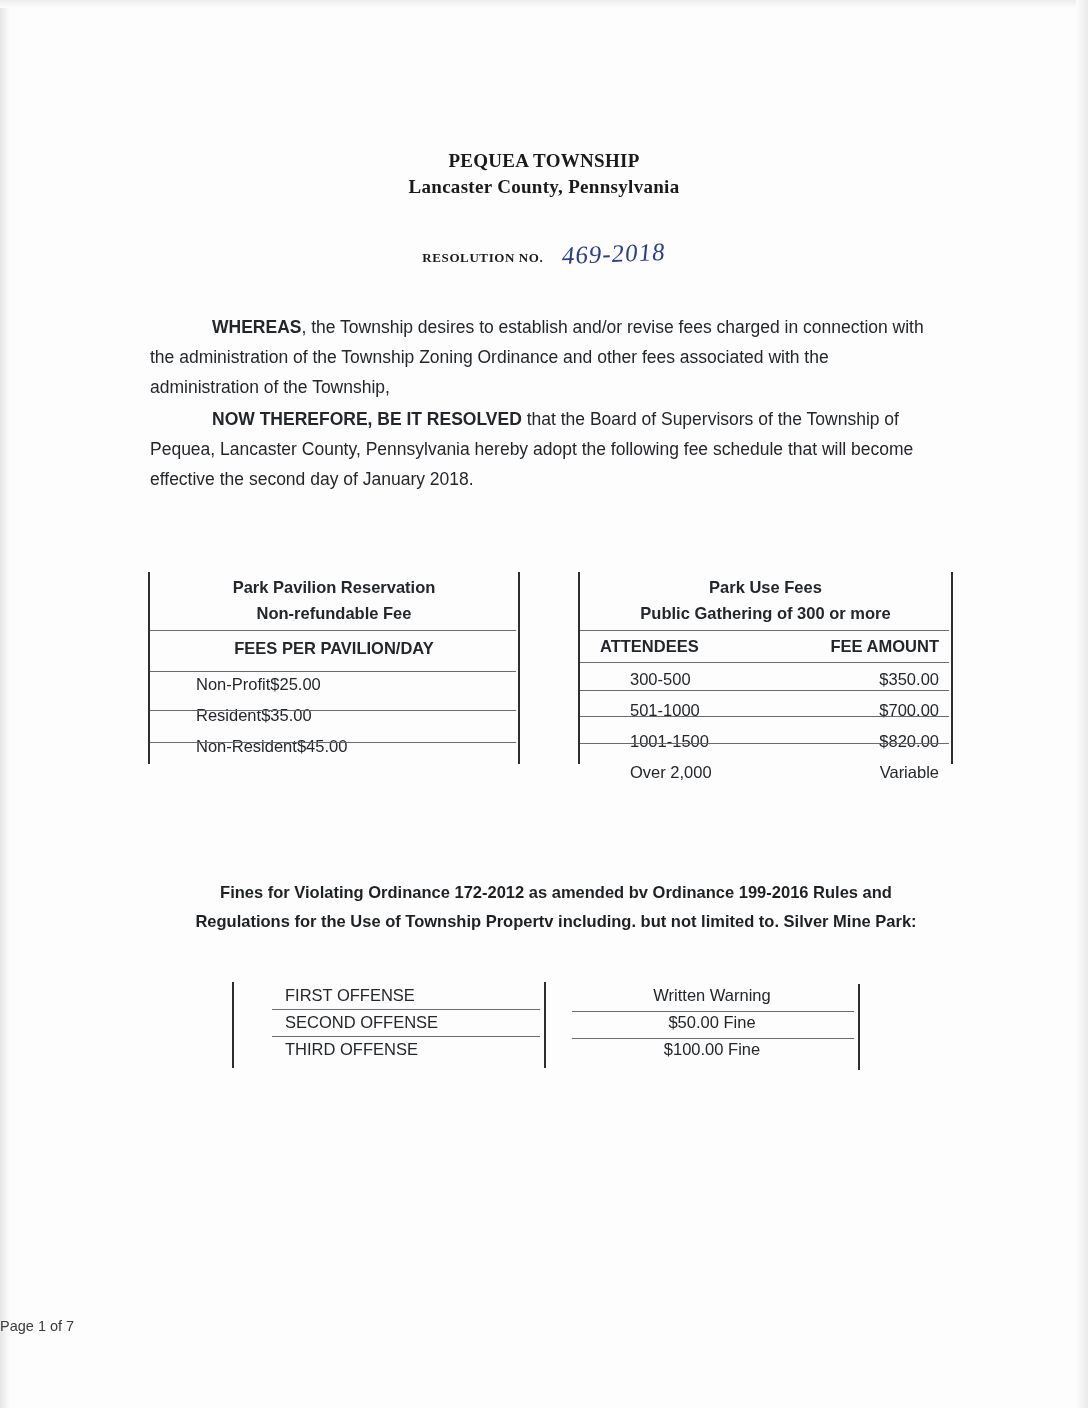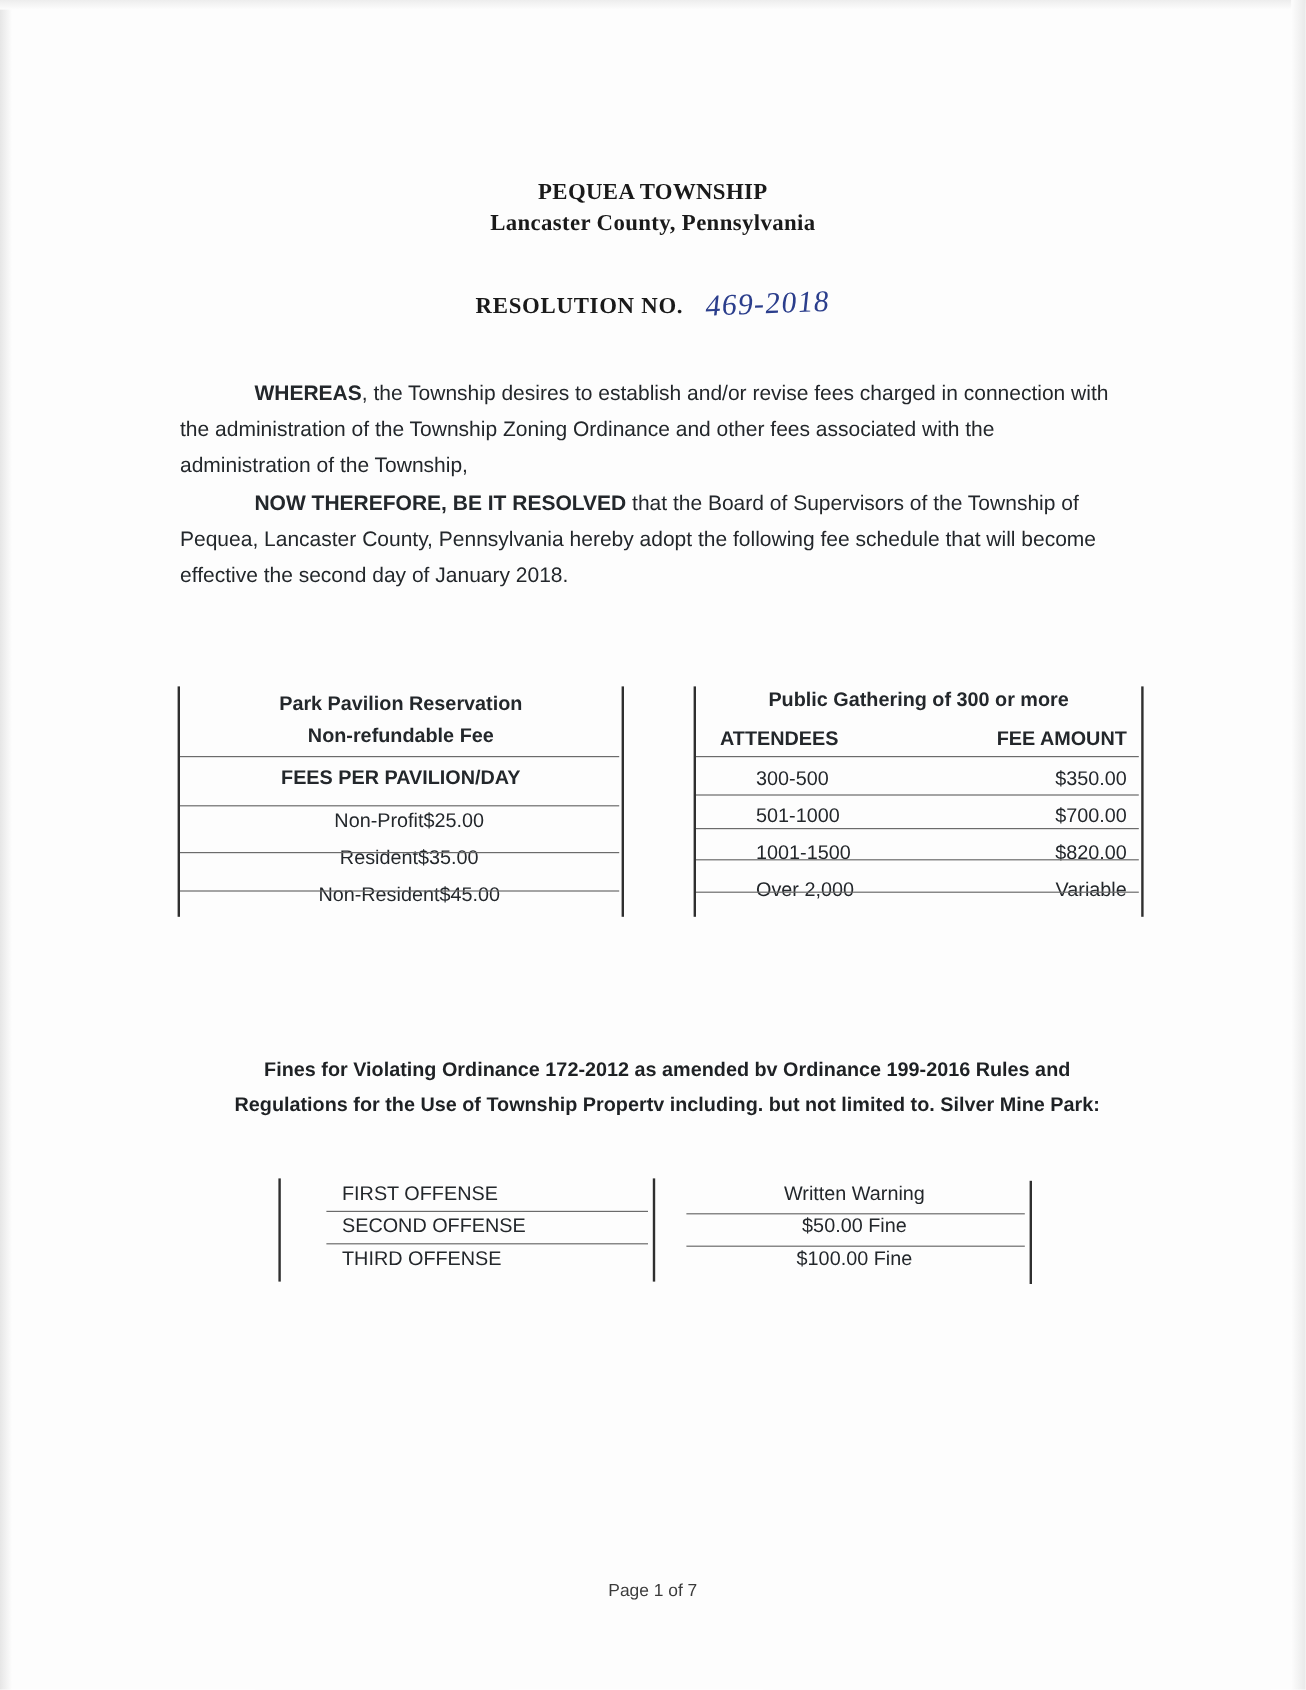--- a/index.html
+++ b/index.html
@@ -59,21 +59,21 @@
   .resolution-row {
     position: absolute;
     top: 240px;
     left: 0;
     width: 1088px;
     text-align: center;
   }
   .resolution-label {
     font-family: "Liberation Serif", serif;
     font-weight: bold;
-    font-size: 19px;
+    font-size: 13px;
     letter-spacing: 0.6px;
     color: #1a1a1a;
   }
   .resolution-number {
     font-family: "Liberation Serif", serif;
     font-size: 25px;
     color: #2b3e8c;
     margin-left: 14px;
     display: inline-block;
     transform: rotate(-2.2deg) skewX(-8deg);
@@ -128,23 +128,23 @@
     font-size: 16.5px;
   }
   .t-sub {
     text-align: center;
     font-weight: bold;
     line-height: 26px;
     font-size: 16.5px;
   }
   .row {
     display: flex;
-    justify-content: center;
+    justify-content: flex-start;
     line-height: 31px;
-    padding: 0 18px 0 32px;
+    padding: 0 18px 0 48px;
   }
   .row .lbl { }
   .row .val { }
 
   .row-r {
     display: flex;
     justify-content: space-between;
     line-height: 31px;
     padding: 0 14px 0 52px;
   }
@@ -197,21 +197,21 @@
     line-height: 27px;
     text-align: center;
     color: #23272b;
   }
 
   .footer {
     position: absolute;
     top: 1318px;
     left: 0;
     width: 1088px;
-    text-align: center;
+    text-align: left;
     font-size: 14.5px;
     color: #3b3b3b;
   }
 </style>
 </head>
 <body>
 
 <div class="page">
 
   <div class="scan-edge-left"></div>
@@ -266,20 +266,21 @@
       <div class="row">
         <span class="lbl">Non-Resident</span>
         <span class="val">$45.00</span>
       </div>
     </div>
 
     <div class="tbl tbl-right">
       <div class="rule-v" style="left:0; top:2px; height:192px;"></div>
       <div class="rule-v" style="left:373px; top:2px; height:192px;"></div>
 
+      <div class="t-title" style="margin-top:4px;">Park Use Fees</div>
       <div class="t-title">Public Gathering of 300 or more</div>
 
       <div class="rule-h" style="left:2px; width:369px; top:60px;"></div>
 
       <div class="hdr-r" style="margin-top:6px;">
         <span>ATTENDEES</span>
         <span>FEE AMOUNT</span>
       </div>
       <div class="rule-h" style="left:2px; width:369px; top:92px;"></div>
 

